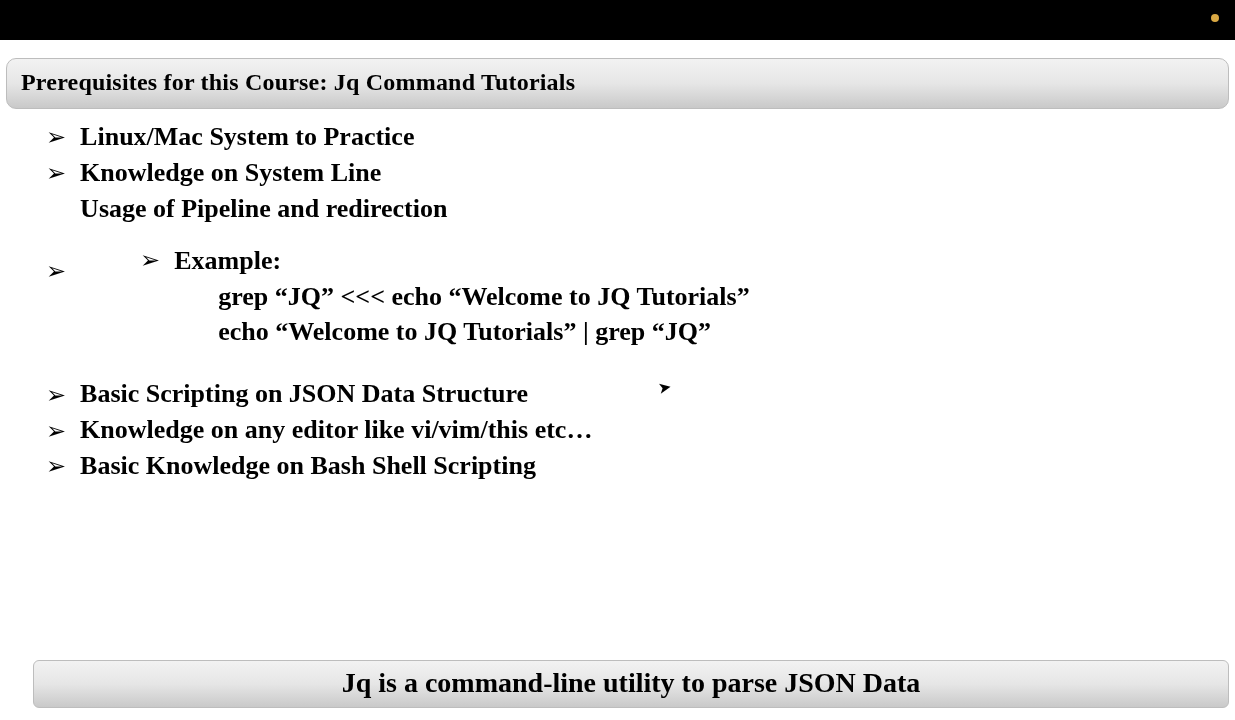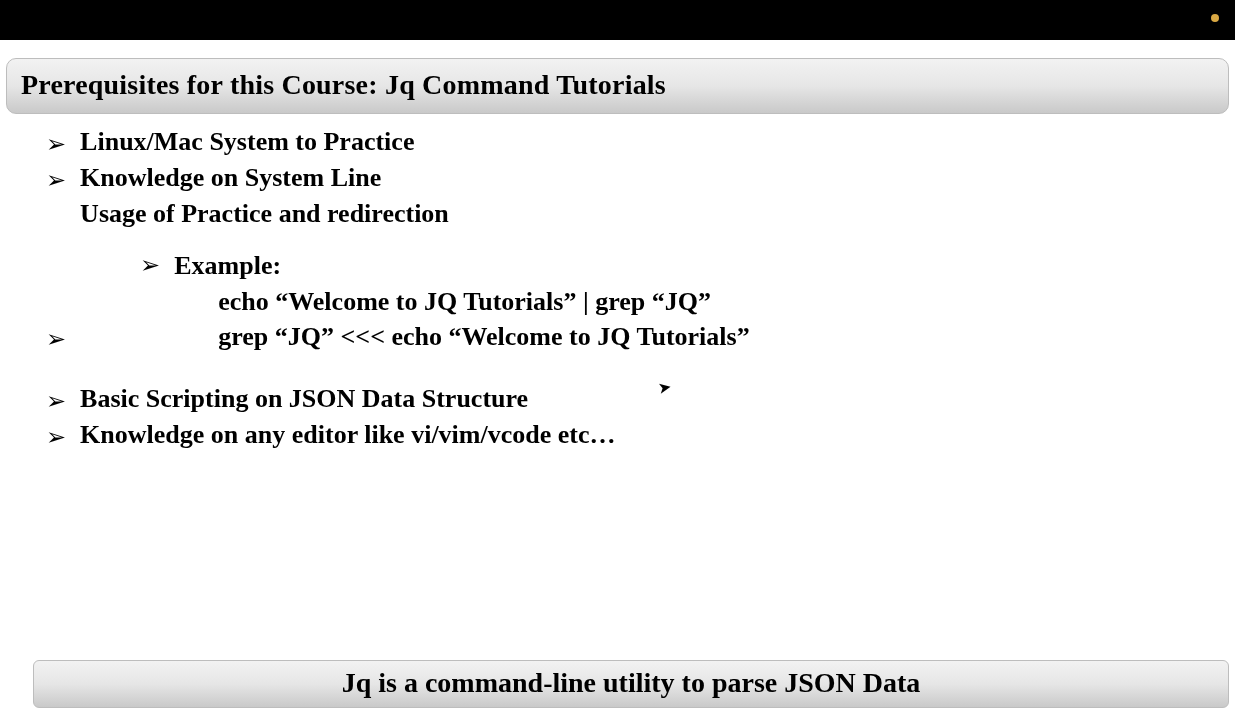--- a/index.html
+++ b/index.html
@@ -28,34 +28,34 @@
     padding: 18px 6px 0 6px;
   }
   .title-bar {
     background: linear-gradient(to bottom, #f2f2f2 0%, #e6e6e6 50%, #c9c9c9 100%);
     border: 1px solid #bdbdbd;
     border-radius: 10px;
     padding: 10px 14px 12px 14px;
     margin-bottom: 6px;
   }
   .title-bar h1 {
-    font-size: 28px;
+    font-size: 24px;
     font-weight: bold;
     letter-spacing: 0.2px;
   }
   .content {
     padding: 4px 30px 0 40px;
   }
   ul { list-style: none; }
   .lvl1 > li {
     font-size: 26px;
     font-weight: bold;
     line-height: 1.38;
     display: flex;
-    align-items: flex-end;
+    align-items: center;
   }
   .lvl1 > li::before {
     content: "\27A2";
     font-weight: normal;
     font-size: 24px;
     margin-right: 14px;
     flex-shrink: 0;
     position: relative;
     top: 1px;
   }
@@ -129,44 +129,47 @@
   <div class="content">
     <ul class="lvl1">
       <li>
           <span class="item-body">Linux/Mac System to Practice</span>
         </li>
       <li>
           <span class="item-body">Knowledge on System Line</span>
         </li>
       <li>
         <div class="item-body">
-          <span>Usage of Practice and redirection</span>
+          <span>Usage of Pipeline and redirection</span>
           <ul class="lvl2">
             <li>
               <div class="item-body">
                 <span>Example:</span>
                 <div class="example-lines">
+                  <p>grep “JQ” &lt;&lt;&lt; echo “Welcome to JQ Tutorials”</p>
                   <p>echo “Welcome to JQ Tutorials” | grep “JQ”</p>
-                  <p>grep “JQ” &lt;&lt;&lt; echo “Welcome to JQ Tutorials”</p>
                 </div>
               </div>
             </li>
           </ul>
         </div>
       </li>
     </ul>
 
     <div class="spacer"></div>
 
     <ul class="lvl1">
       <li>
           <span class="item-body">Basic Scripting on JSON Data Structure</span>
         </li>
       <li>
-          <span class="item-body">Knowledge on any editor like vi/vim/vcode etc…</span>
+          <span class="item-body">Knowledge on any editor like vi/vim/this etc…</span>
+        </li>
+      <li>
+          <span class="item-body">Basic Knowledge on Bash Shell Scripting</span>
         </li>
     </ul>
   </div>
 
 </div>
 
 <div class="footer-bar">
   <p>Jq is a command-line utility to parse JSON Data</p>
 </div>
 

